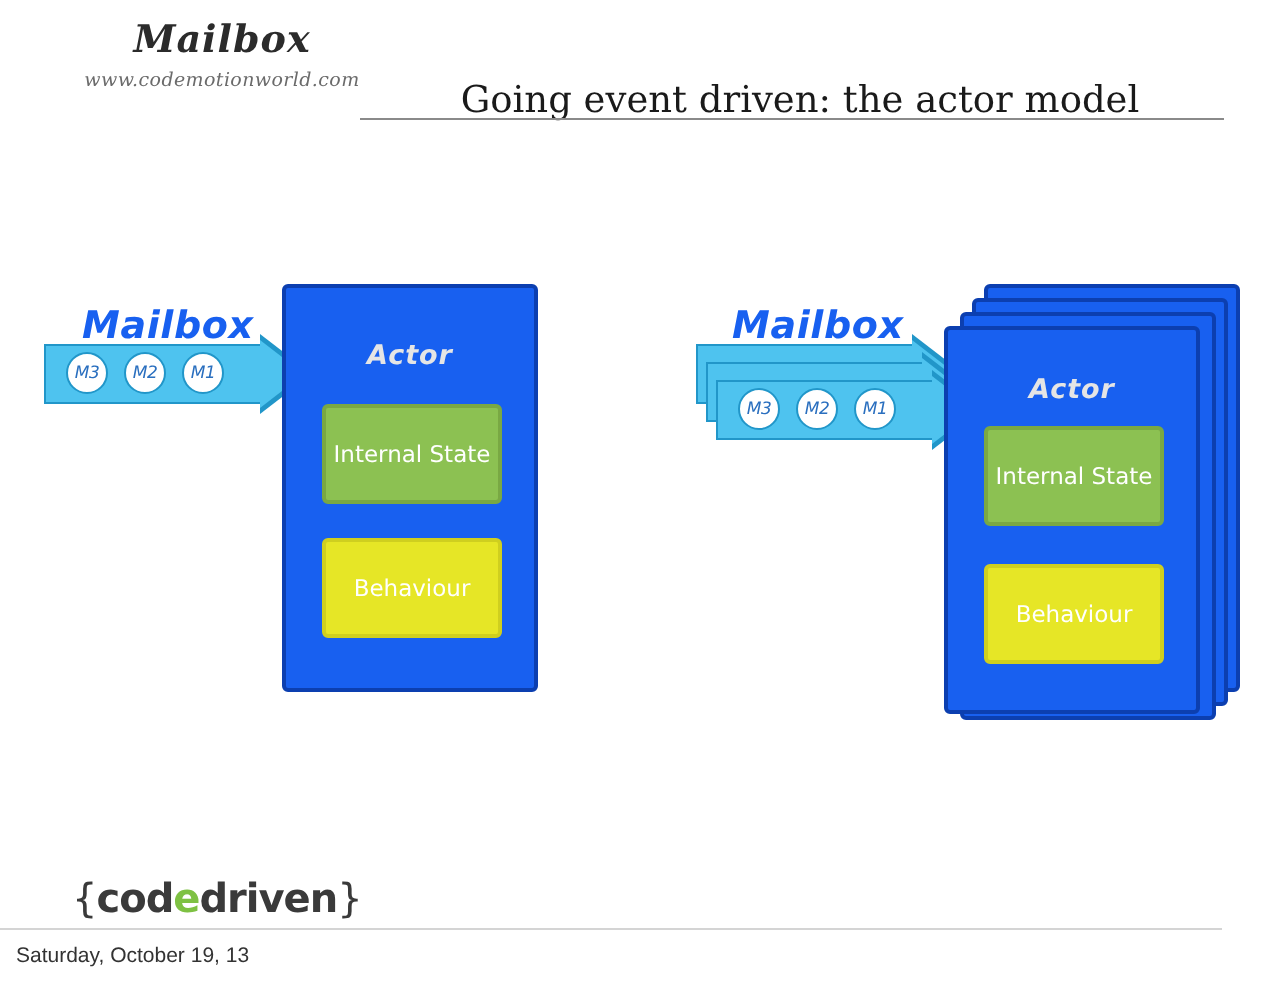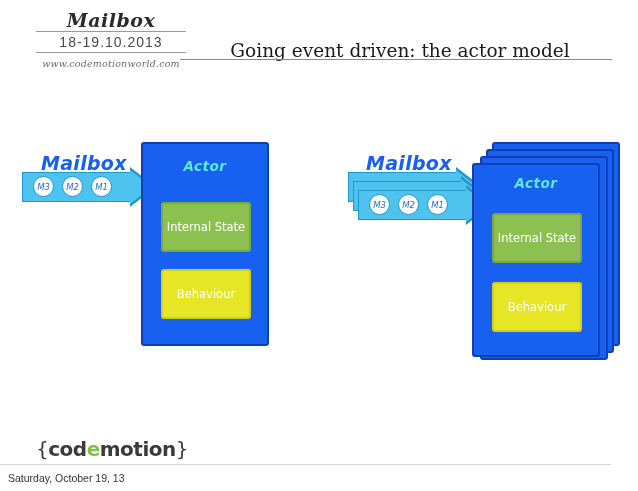--- a/index.html
+++ b/index.html
@@ -88,22 +88,23 @@
     border-radius: 3px;
   }
   .actor-label {
     position: absolute;
     width: 100%;
     text-align: center;
     font-family: "DejaVu Sans", sans-serif;
     font-style: italic;
     font-weight: bold;
     font-size: 13.5px;
-    color: #5eead4;
+    color: #e5e5e5;
     letter-spacing: 0.5px;
+    margin-top: 12px;
   }
   .inner-box {
     position: absolute;
     border-radius: 3px;
     display: flex;
     align-items: center;
     justify-content: center;
     font-family: "DejaVu Sans", sans-serif;
     font-size: 11.5px;
     color: #ffffff;
@@ -208,21 +209,20 @@
     color: #333333;
   }
 </style>
 </head>
 <body>
 
 <div id="slide">
 
   <div class="brand">
     <div class="brand-city">Mailbox</div>
-    <div class="brand-date">18-19.10.2013</div>
     <div class="brand-url">www.codemotionworld.com</div>
   </div>
 
   <div class="slide-title">Going event driven: the actor model</div>
   <div class="title-rule"></div>
 
   <div>
 
     <div class="mailbox-label" style="left:41px; top:152px;">Mailbox</div>
 
@@ -272,20 +272,20 @@
     <div class="actor-box" style="left:480px; top:156px; width:124px; height:200px;"></div>
 
     <div class="actor-box" style="left:472px; top:163px; width:124px; height:190px;">
       <div class="actor-label" style="top:10px;">Actor</div>
       <div class="inner-box state-box" style="left:18px; top:48px; width:86px; height:46px;">Internal State</div>
       <div class="inner-box behaviour-box" style="left:18px; top:117px; width:86px; height:46px;">Behaviour</div>
     </div>
   </div>
 
   <div class="codemotion-logo">
-    <span class="brace">{</span><span>cod</span><span class="e">e</span><span>motion</span><span class="brace">}</span>
+    <span class="brace">{</span><span>cod</span><span class="e">e</span><span>driven</span><span class="brace">}</span>
   </div>
 
 </div>
 
 <div id="bottombar">
   <div class="ts">Saturday, October 19, 13</div>
 </div>
 
 </body></html>

